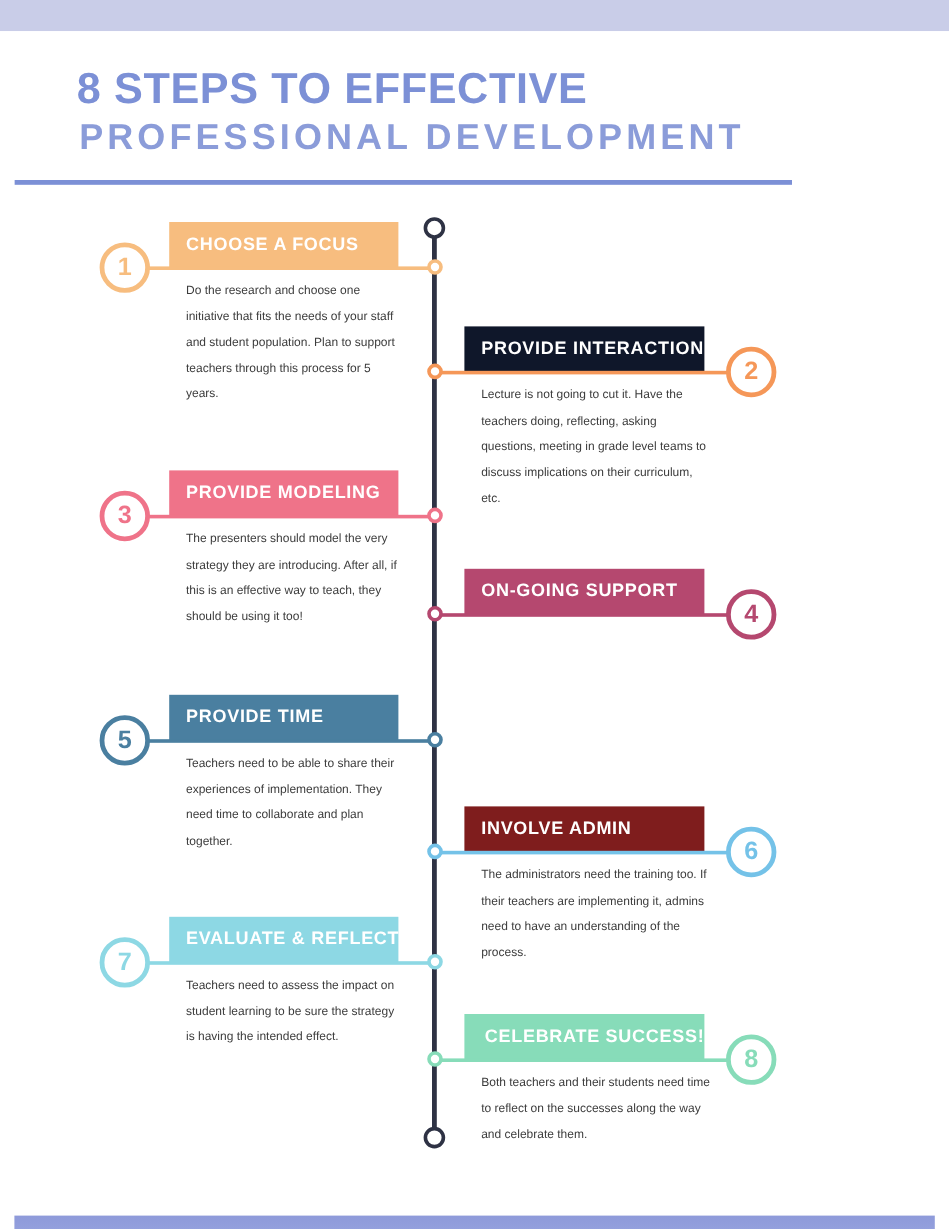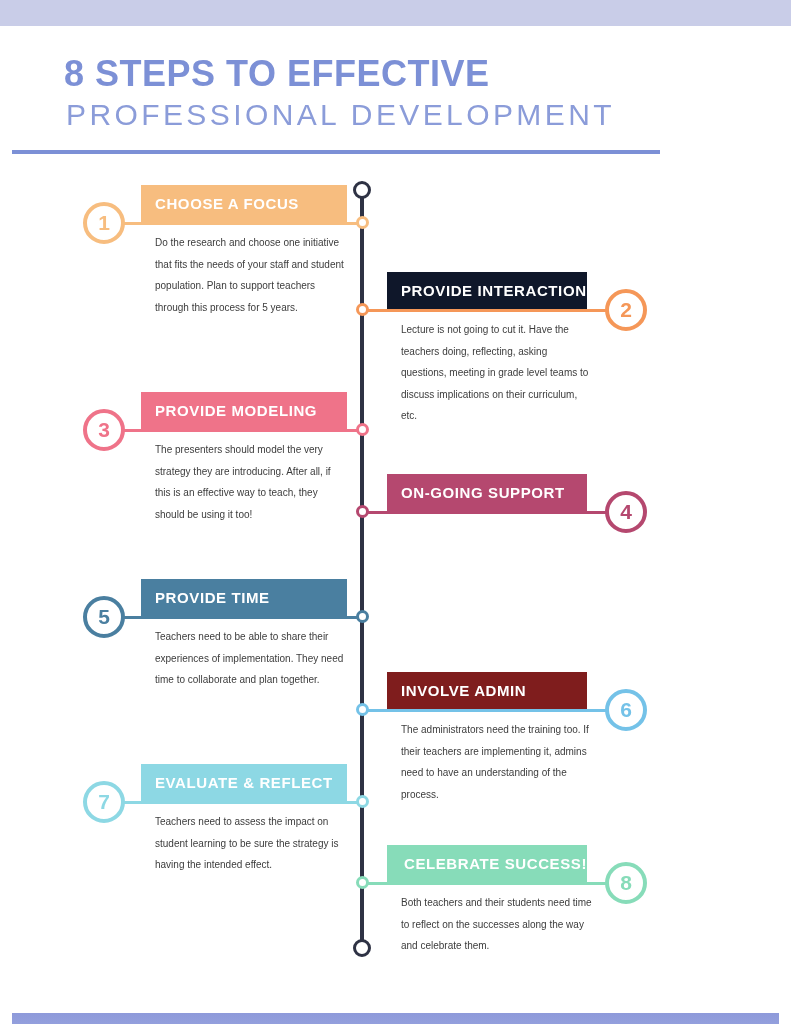--- a/index.html
+++ b/index.html
@@ -19,21 +19,21 @@
   }
   
   .header{position:absolute;left:0;top:0;width:767px;height:110px;}
   .title-line1{
     position:absolute;left:52px;top:18px;
     font-size:36px;font-weight:bold;letter-spacing:.5px;
     color:#7c90d6;line-height:1;
   }
   .title-line2{
     position:absolute;left:54px;top:62px;
-    font-size:30px;font-weight:normal;letter-spacing:3.4px;
+    font-size:30px;font-weight:bold;letter-spacing:3.4px;
     color:#8b9cd9;line-height:1;
   }
   .header-rule{
     position:absolute;left:0px;top:112px;width:648px;height:4px;
     background:#7c90d6;
   }
   
   .axis{
     position:absolute;left:348px;top:148px;width:4px;height:765px;
     background:#2e3244;
@@ -56,21 +56,21 @@
   .step .bar{
     height:38px;line-height:38px;
     color:#ffffff;font-size:15px;font-weight:bold;letter-spacing:.6px;
     padding-left:14px;box-sizing:border-box;
     white-space:nowrap;
   }
   .step .body{
     font-size:10px;line-height:21.5px;color:#3c3c3c;
     padding-left:14px;padding-top:9px;box-sizing:border-box;
   }
-  .step.left .bar,.step.left .body{width:206px;}
+  .step.left .bar,.step.left .body{width:191px;}
   .step.right .bar,.step.right .body{width:200px;}
   .step.right .body{width:208px;}
   
   .badge{
     position:absolute;width:42px;height:42px;border-radius:50%;
     border:4.5px solid #ccc;background:#ffffff;box-sizing:border-box;
     text-align:center;line-height:33px;
     font-size:21px;font-weight:bold;z-index:5;
   }
   

